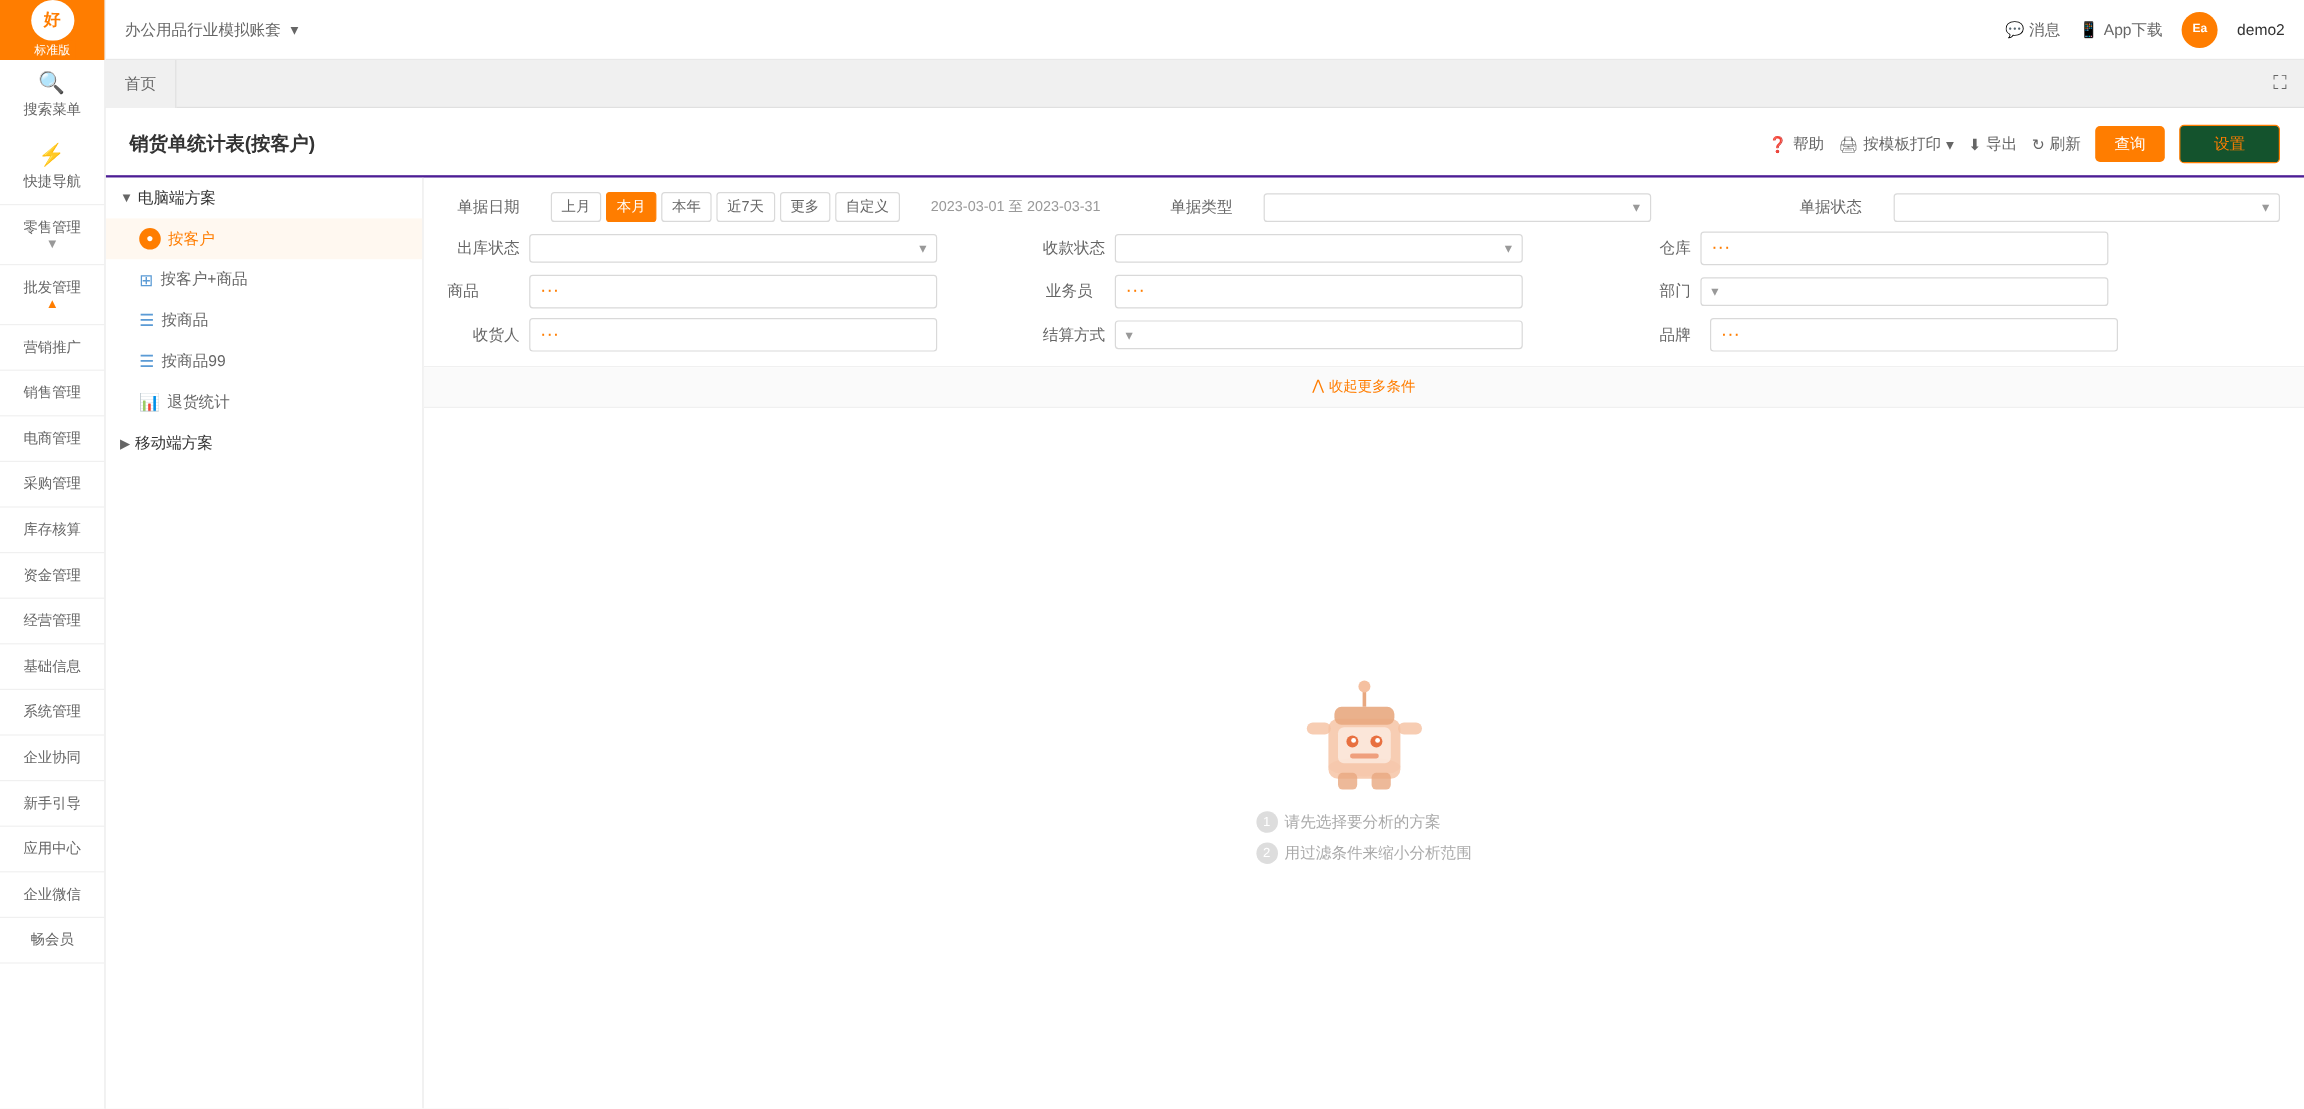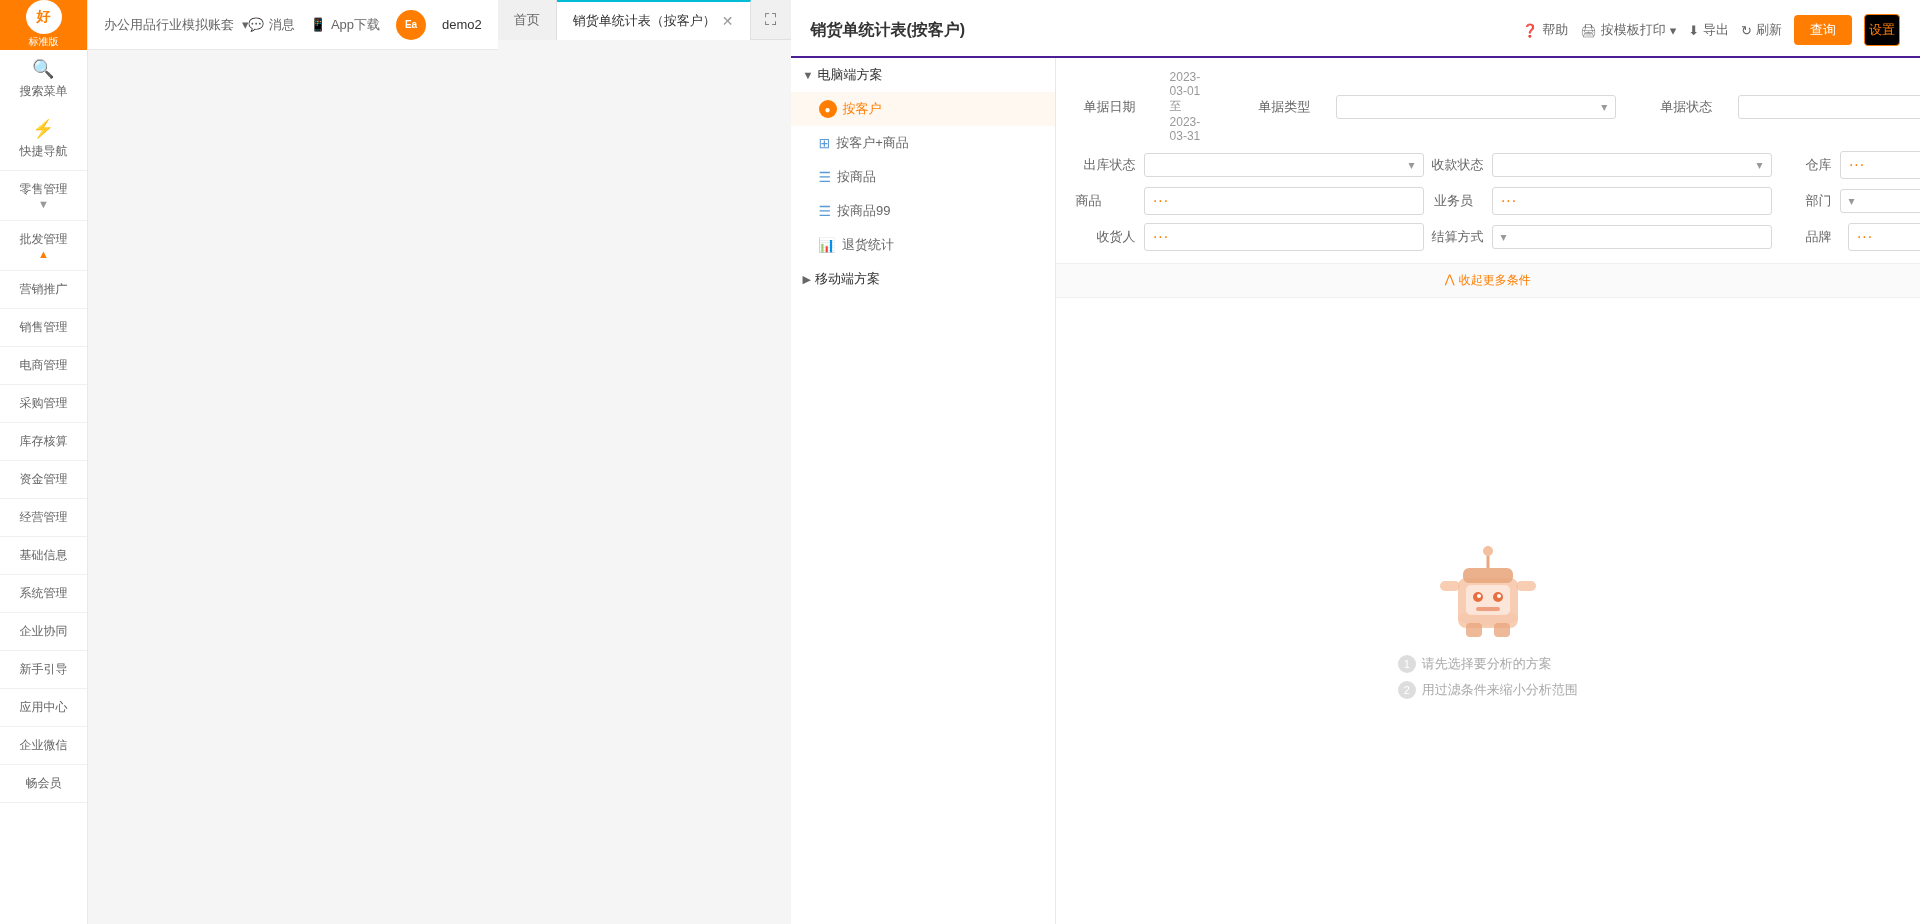--- a/index.html
+++ b/index.html
@@ -8,21 +8,21 @@
     
     .sidebar { width: 88px; background: #fff; display: flex; flex-direction: column; border-right: 1px solid #e8e8e8; flex-shrink: 0; }
     .sidebar-logo { height: 50px; background: #ff7d00; display: flex; align-items: center; justify-content: center; flex-direction: column; }
     .sidebar-logo-icon { width: 36px; height: 36px; background: #fff; border-radius: 50%; display: flex; align-items: center; justify-content: center; color: #ff7d00; font-weight: bold; font-size: 14px; }
     .sidebar-tag { background: #ff7d00; color: #fff; font-size: 10px; padding: 1px 4px; border-radius: 2px; text-align: center; }
     .sidebar-item { display: flex; flex-direction: column; align-items: center; padding: 10px 5px; cursor: pointer; color: #666; font-size: 12px; border-bottom: 1px solid #f0f0f0; }
     .sidebar-item-icon { font-size: 18px; margin-bottom: 3px; }
     .sidebar-search { padding: 8px; display: flex; flex-direction: column; align-items: center; cursor: pointer; color: #666; font-size: 12px; }
 
     
-    .main { flex: 1; display: flex; flex-direction: row; overflow: hidden; }
+    .main { flex: 1; display: flex; flex-direction: column; overflow: hidden; }
 
     
     .header { height: 50px; background: #fff; border-bottom: 1px solid #e8e8e8; display: flex; align-items: center; justify-content: space-between; padding: 0 16px; flex-shrink: 0; }
     .header-left { display: flex; align-items: center; gap: 8px; }
     .header-breadcrumb { color: #666; font-size: 13px; }
     .header-dropdown { color: #666; cursor: pointer; }
     .header-right { display: flex; align-items: center; gap: 16px; }
     .header-btn { display: flex; align-items: center; gap: 4px; color: #666; cursor: pointer; font-size: 13px; }
     .header-avatar { width: 30px; height: 30px; border-radius: 50%; background: #ff7d00; display: flex; align-items: center; justify-content: center; color: #fff; font-size: 12px; overflow: hidden; }
 
@@ -35,21 +35,21 @@
 
     
     .page-content { flex: 1; background: #fff; overflow: auto; display: flex; flex-direction: column; }
 
     
     .page-header { display: flex; align-items: center; justify-content: space-between; padding: 14px 20px 10px; border-bottom: 2px solid #4c1d95; }
     .page-title { font-size: 16px; font-weight: bold; color: #333; }
     .page-actions { display: flex; align-items: center; gap: 12px; }
     .page-action-btn { display: flex; align-items: center; gap: 4px; color: #666; cursor: pointer; font-size: 13px; }
     .btn-orange { background: #ff7d00; color: #fff; border: none; border-radius: 4px; padding: 6px 16px; cursor: pointer; font-size: 13px; }
-    .btn-white { background: #000000; color: #ff7d00; border: 1px solid #ff7d00; border-radius: 4px; padding: 6px 4px; cursor: pointer; font-size: 13px; }
+    .btn-white { background: #14532d; color: #ff7d00; border: 1px solid #ff7d00; border-radius: 4px; padding: 6px 28px; cursor: pointer; font-size: 13px; }
 
     
     .two-panel { display: flex; flex: 1; overflow: hidden; }
 
     
     .schemes-panel { width: 265px; border-right: 1px solid #e8e8e8; background: #fff; overflow-y: auto; flex-shrink: 0; }
     .schemes-header { display: flex; align-items: center; justify-content: space-between; padding: 10px 12px; border-bottom: 1px solid #f0f0f0; }
     .schemes-title { color: #666; font-size: 13px; }
     .schemes-actions { display: flex; align-items: center; gap: 6px; }
     .scheme-action-icon { color: #999; cursor: pointer; font-size: 16px; }
@@ -177,24 +177,20 @@
         <span style="font-size:10px;font-weight:bold">Ea</span>
       </div>
       <span style="color:#333;font-size:13px">demo2</span>
     </div>
   </div>
 
   <div class="tabbar">
     <div class="tab">
       <span>首页</span>
     </div>
-    <div class="tab active">
-      <span>销货单统计表（按客户）</span>
-      <span class="tab-close">✕</span>
-    </div>
     <div class="tab-expand">
       <span style="font-size:16px">⛶</span>
     </div>
   </div>
 
   <div class="page-content">
 
     <div class="page-header">
       <span class="page-title">销货单统计表(按客户)</span>
       <div class="page-actions">
@@ -258,20 +254,28 @@
           </div>
         </div>
       </div>
 
       <div class="right-panel">
 
         <div class="filter-area">
 
           <div style="display:flex;align-items:center;gap:18px;margin-bottom:8px;">
             <span class="filter-cell-label" style="min-width:60px;text-align:right;margin-right:8px;">单据日期</span>
+            <div class="date-btns">
+              <button class="date-btn">上月</button>
+              <button class="date-btn active">本月</button>
+              <button class="date-btn">本年</button>
+              <button class="date-btn">近7天</button>
+              <button class="date-btn">更多</button>
+              <button class="date-btn">自定义</button>
+            </div>
             <span class="date-range" style="margin-left:8px;margin-right:32px;">2023-03-01 至 2023-03-31</span>
 
             <span class="filter-cell-label" style="min-width:60px;text-align:right;margin-right:8px;">单据类型</span>
             <div class="filter-select" style="min-width:280px;max-width:340px;">
               <span class="filter-select-text"></span>
               <span class="filter-chevron">▾</span>
             </div>
             <span style="width:80px"></span>
 
             <span class="filter-cell-label" style="min-width:60px;text-align:right;margin-right:8px;">单据状态</span>

